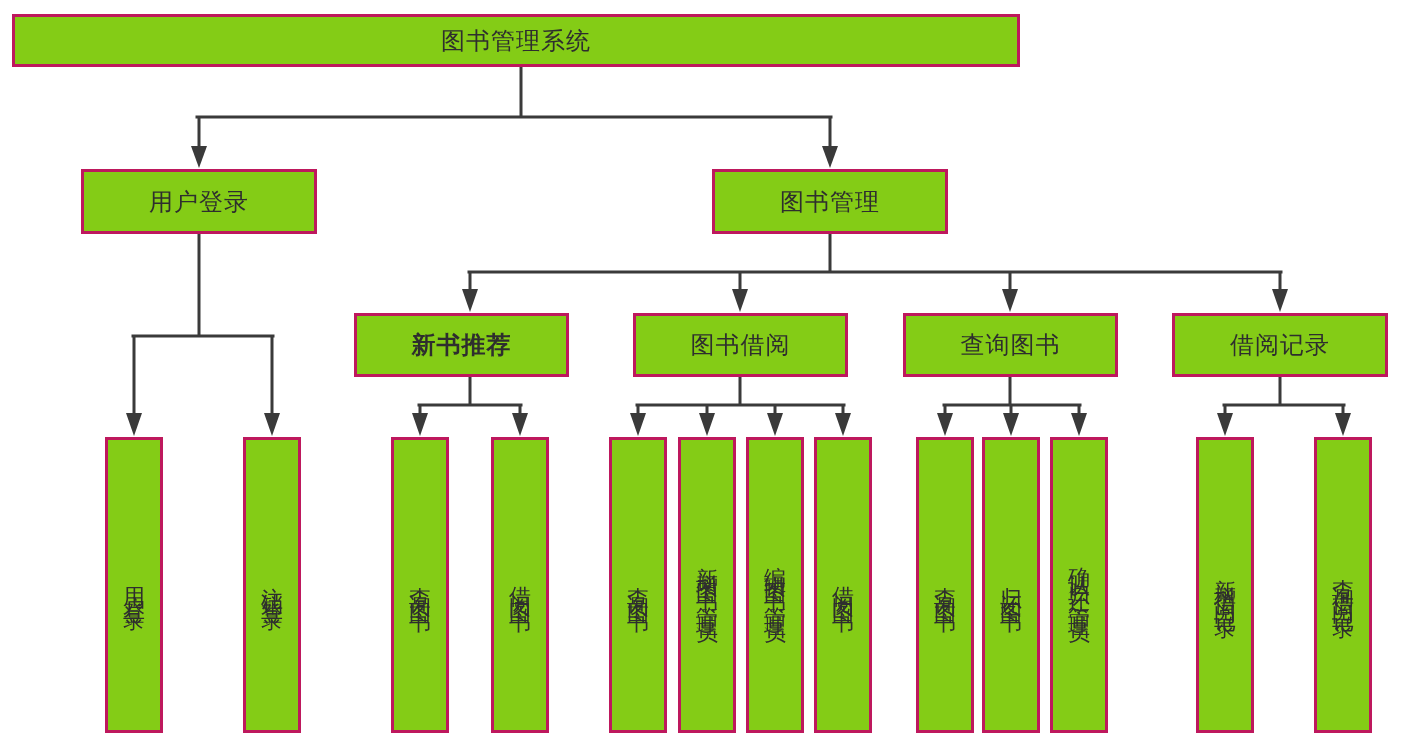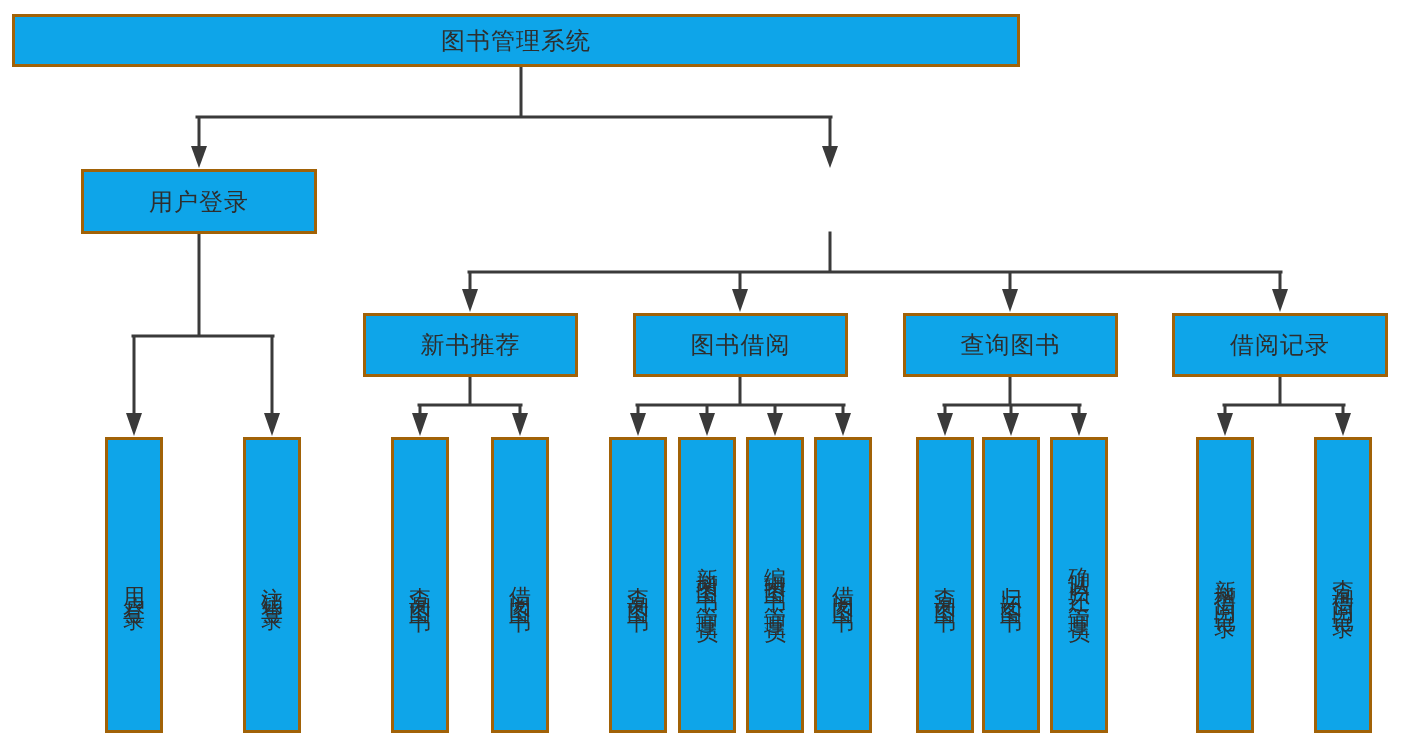--- a/index.html
+++ b/index.html
@@ -8,38 +8,38 @@
     width:1405px;height:747px;
     background:#ffffff;
     font-family:"Liberation Sans","DejaVu Sans",sans-serif;
     overflow:hidden;
   }
   .edges{position:absolute;left:0;top:0;width:1405px;height:747px;pointer-events:none;}
   .edges path{fill:none;stroke:#3a3a3a;stroke-width:3;stroke-linecap:square;}
   .edges polygon{fill:#3a3a3a;stroke:none;}
   .node{
     position:absolute;box-sizing:border-box;
-    border:3px solid #a16207;background:#0ea5e9;
+    border:3px solid #be185d;background:#84cc16;
     display:flex;align-items:center;justify-content:center;
     color:#2e2e2e;
   }
   .hnode{font-size:24px;letter-spacing:1px;white-space:nowrap;}
   .vnode{
     writing-mode:vertical-rl;text-orientation:mixed;
     font-size:22px;letter-spacing:8px;line-height:1;
     padding:6px 0;
   }
   
   #n-root{left:12px;top:14px;width:1008px;height:53px;}
   
   #n-login{left:81px;top:169px;width:236px;height:65px;}
   #n-mgmt{left:712px;top:169px;width:236px;height:65px;}
   
   .l3{top:313px;width:215px;height:64px;}
-  #n-newbook{left:363px;}
+  #n-newbook{left:354px;font-weight:bold;}
   #n-borrow{left:633px;}
   #n-current{left:903px;}
   #n-record{left:1172px;width:216px;}
   
   .l4{top:437px;width:58px;height:296px;}
   #lf-login{left:105px;}
   #lf-logout{left:243px;}
   #lf-nb-query{left:391px;}
   #lf-nb-borrow{left:491px;}
   #lf-bb-query{left:609px;}
@@ -108,20 +108,21 @@
     <g>
       <path d="M1280,375 V405 M1224,405 H1344 M1225,405 V415 M1343,405 V415"></path>
       <polygon points="1217,413 1233,413 1225,436"></polygon>
       <polygon points="1335,413 1351,413 1343,436"></polygon>
     </g>
   </svg>
 
   <div class="node hnode" id="n-root">图书管理系统</div>
 
   <div class="node hnode" id="n-login">用户登录</div>
+  <div class="node hnode" id="n-mgmt">图书管理</div>
 
   <div class="node hnode l3" id="n-newbook">新书推荐</div>
   <div class="node hnode l3" id="n-borrow">图书借阅</div>
   <div class="node hnode l3" id="n-current">查询图书</div>
   <div class="node hnode l3" id="n-record">借阅记录</div>
 
   <div class="node vnode l4" id="lf-login">用户登录</div>
   <div class="node vnode l4" id="lf-logout">注销登录</div>
 
   <div class="node vnode l4" id="lf-nb-query">查询图书</div>

